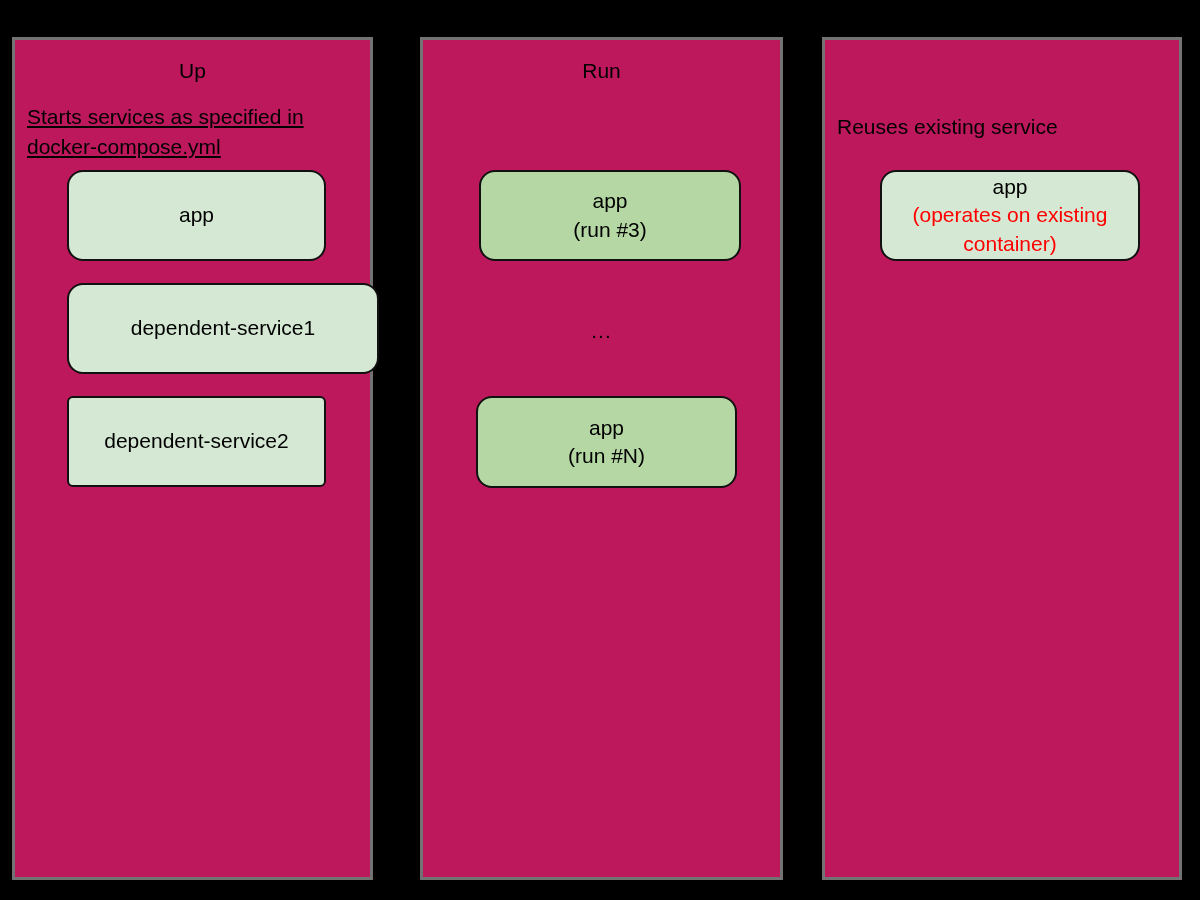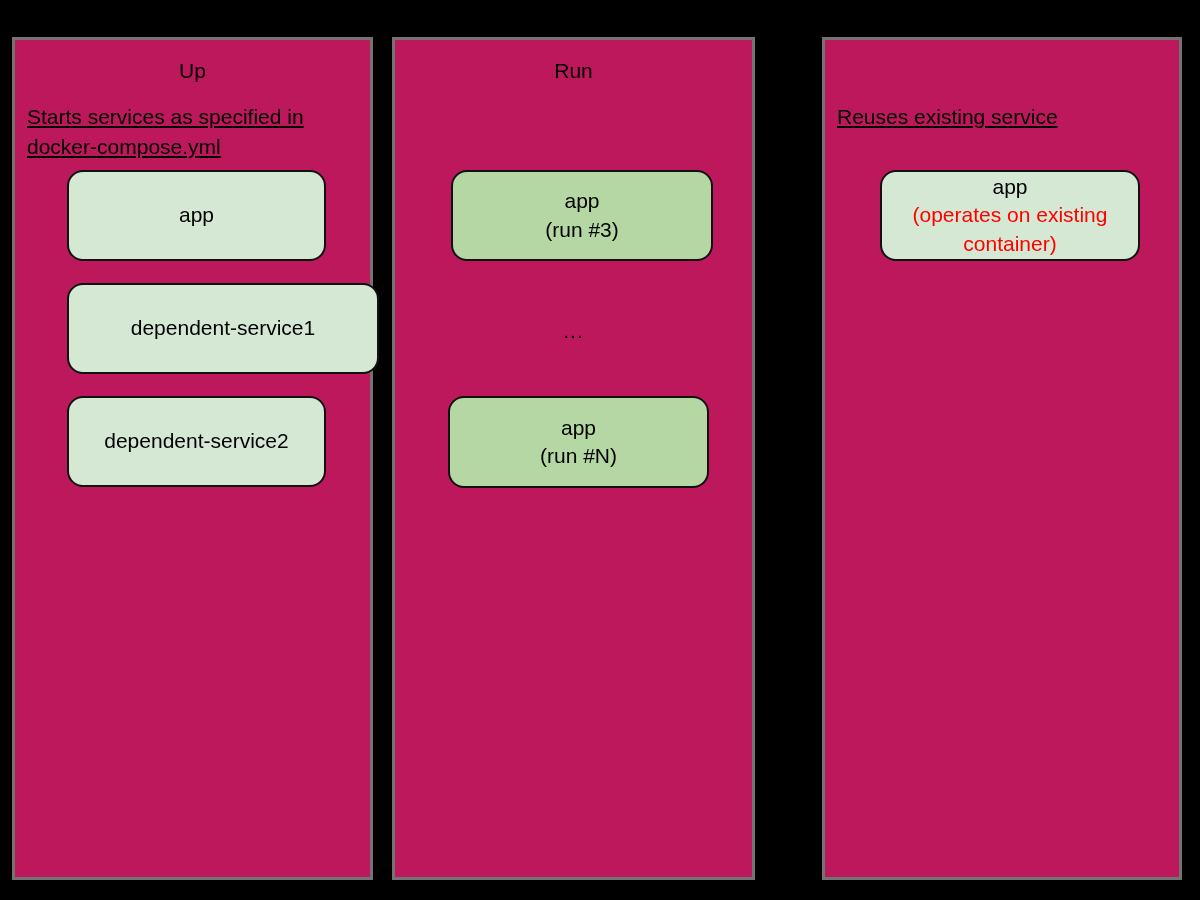--- a/index.html
+++ b/index.html
@@ -91,26 +91,26 @@
     <div class="panel-subtitle" style="left:12px; top:62px; width:330px;text-decoration:underline;">Starts services as specified in docker-compose.yml</div>
 
     <div class="svc-box light" style="left:52px; top:130px; width:259px; height:91px;">
       <span class="svc-line">app</span>
     </div>
 
     <div class="svc-box light" style="left:52px; top:243px; width:312px; height:91px;">
       <span class="svc-line">dependent-service1</span>
     </div>
 
-    <div class="svc-box light" style="left:52px; top:356px; width:259px; height:91px;">
+    <div class="svc-box light" style="left:52px; top:356px; width:259px; height:91px;border-radius:6px;">
       <span class="svc-line">dependent-service2</span>
     </div>
   </div>
 
-  <div class="panel" style="left:392px; top:37px; width:363px; height:843px;">
+  <div class="panel" style="left:420px; top:37px; width:363px; height:843px;">
 
     <div class="panel-title" style="top:19px;">Run</div>
 
 
     <div class="svc-box mid" style="left:56px; top:130px; width:262px; height:91px;">
       <div>
         <span class="svc-line">app</span>
         <span class="svc-line">(run #3)</span>
       </div>
     </div>
@@ -121,21 +121,21 @@
       <div>
         <span class="svc-line">app</span>
         <span class="svc-line">(run #N)</span>
       </div>
     </div>
   </div>
 
   <div class="panel" style="left:822px; top:37px; width:360px; height:843px;">
 
 
-    <div class="panel-subtitle" style="left:12px; top:62px; width:340px;text-decoration:underline;">Reuses existing service</div>
+    <div class="panel-subtitle" style="left:12px; top:72px; width:340px;">Reuses existing service</div>
 
     <div class="svc-box light" style="left:55px; top:130px; width:260px; height:91px;">
       <div>
         <span class="svc-line">app</span>
         <span class="svc-line red">(operates on existing</span>
         <span class="svc-line red">container)</span>
       </div>
     </div>
   </div>
 

